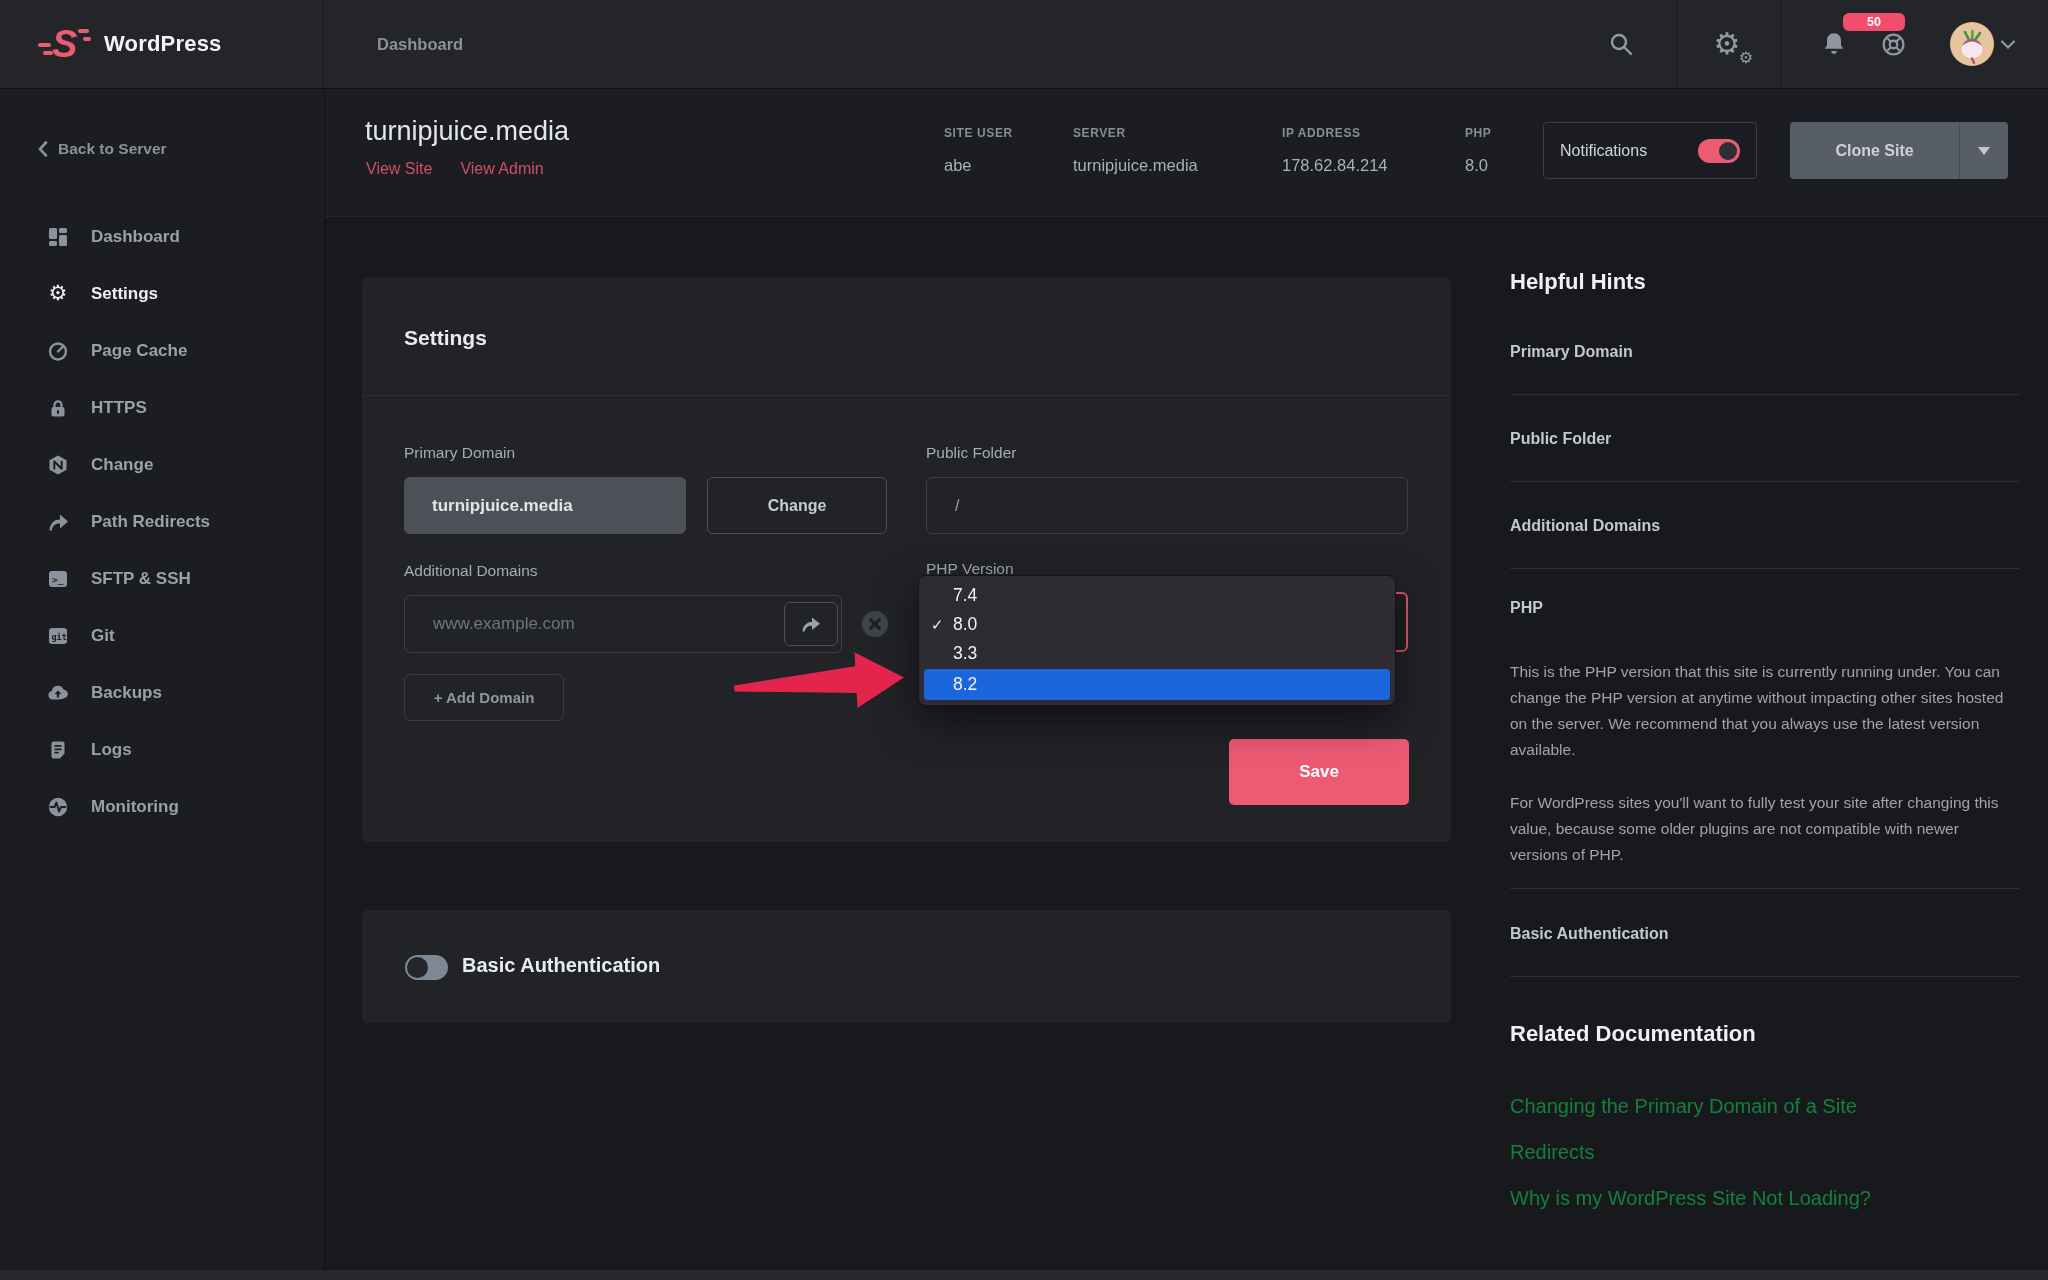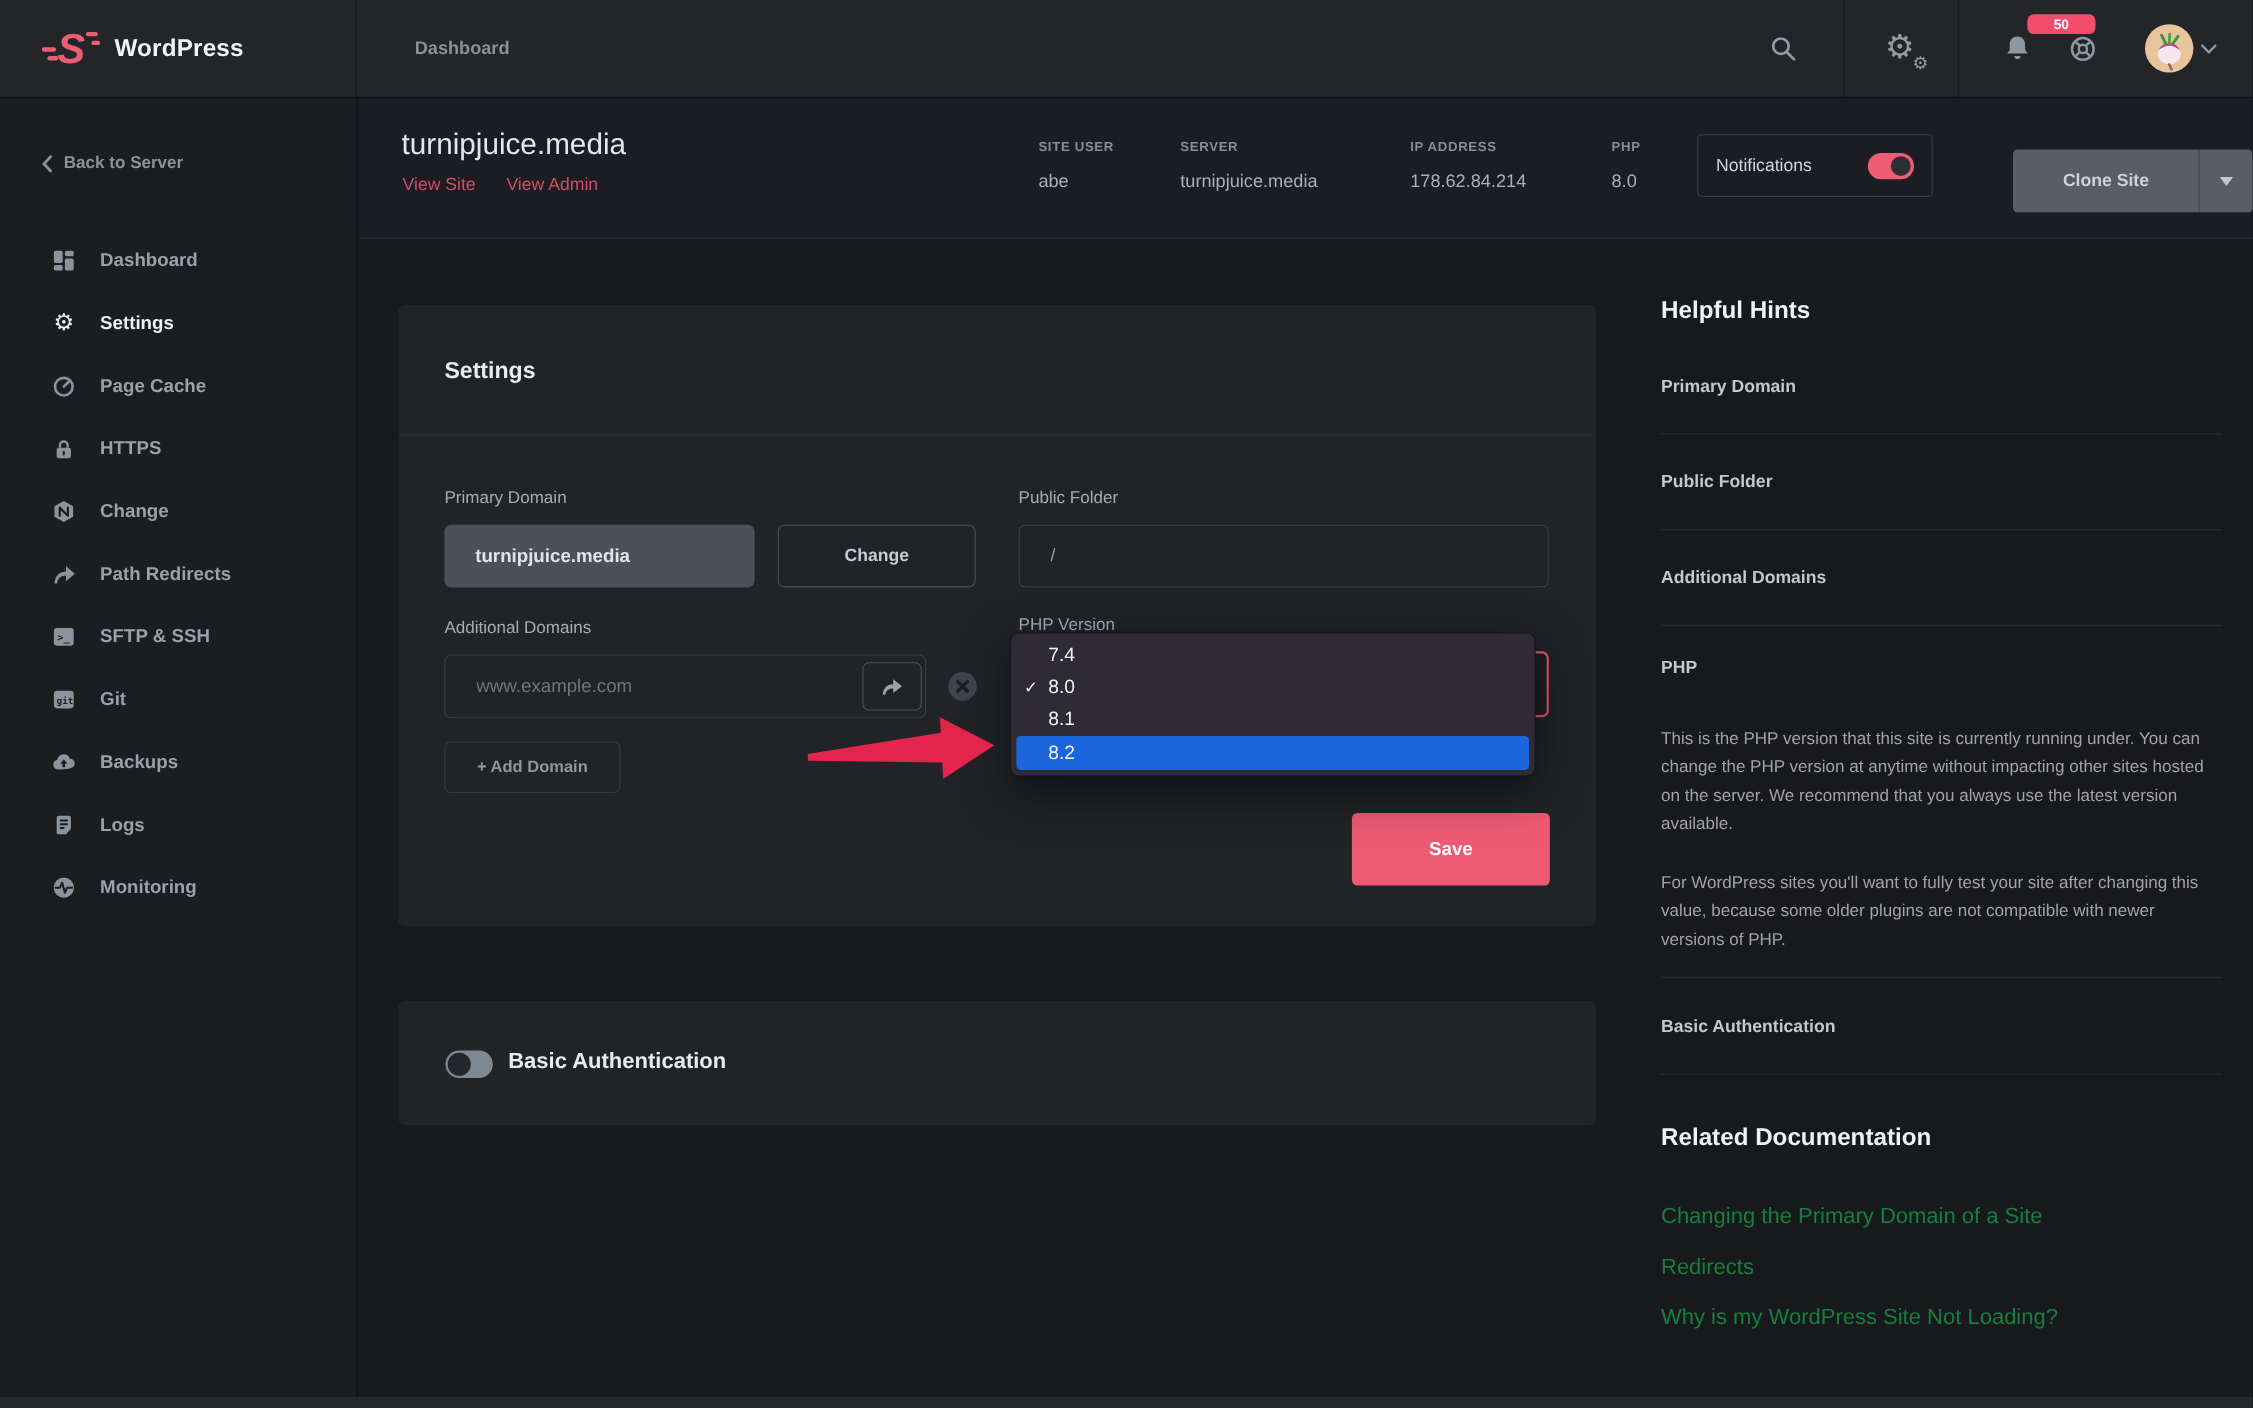--- a/index.html
+++ b/index.html
@@ -22,21 +22,21 @@
   .band{position:absolute;left:324px;top:88px;width:1724px;height:128px;background:#1b1d22;border-bottom:1px solid #26282e;z-index:5;}
   .site-title{position:absolute;left:41px;top:28px;font-size:27px;font-weight:500;color:#e3e6ea;}
   .site-links{position:absolute;left:42px;top:72px;display:flex;gap:28px;}
   .site-links span{color:#d14e68;font-size:16px;cursor:pointer;}
   .meta-label{position:absolute;top:38px;font-size:12px;font-weight:bold;letter-spacing:.6px;color:#868d96;}
   .meta-value{position:absolute;top:68px;font-size:16.5px;color:#a9b0b9;}
   .notif-box{position:absolute;left:1219px;top:34px;width:214px;height:57px;border:1px solid #3a3e45;border-radius:4px;box-sizing:border-box;display:flex;align-items:center;padding:0 16px;}
   .notif-label{font-size:16px;color:#d2d6db;}
   .toggle-on{margin-left:auto;width:42px;height:24px;border-radius:12px;background:#ec5d74;position:relative;cursor:pointer;}
   .toggle-on .knob{position:absolute;right:3px;top:3px;width:18px;height:18px;border-radius:50%;background:#2b2e34;}
-  .clone{position:absolute;left:1506px;top:34px;height:57px;display:flex;cursor:pointer;margin-top:14px;}
+  .clone{position:absolute;left:1466px;top:34px;height:57px;display:flex;cursor:pointer;}
   .clone-main{width:169px;background:#575e67;border-radius:4px 0 0 4px;display:flex;align-items:center;justify-content:center;font-size:16px;font-weight:bold;color:#ced2d8;}
   .clone-chev{width:48px;background:#575e67;border-radius:0 4px 4px 0;border-left:1px solid #474d55;display:flex;align-items:center;justify-content:center;color:#c3c8cf;}
 
   
   .sidebar{position:absolute;left:0;top:88px;width:324px;height:1192px;background:#1b1d21;border-right:1px solid #101114;z-index:6;}
   .back-link{position:absolute;left:38px;top:52px;display:flex;align-items:center;gap:10px;color:#8b929b;font-weight:bold;font-size:15.5px;cursor:pointer;}
   .nav{position:absolute;left:0;top:120px;width:324px;}
   .nav-item{height:57px;display:flex;align-items:center;padding-left:47px;gap:22px;cursor:pointer;color:#99a1aa;}
   .nav-item.active{color:#eef0f3;}
   .nav-icon{width:22px;height:22px;display:flex;align-items:center;justify-content:center;flex:0 0 22px;}
@@ -339,21 +339,21 @@
     <div class="drop-row">
       <span class="drop-check"></span>
       <span>7.4</span>
     </div>
     <div class="drop-row">
       <span class="drop-check">✓</span>
       <span>8.0</span>
     </div>
     <div class="drop-row">
       <span class="drop-check"></span>
-      <span>8.1</span>
+      <span>3.3</span>
     </div>
     <div class="drop-row hl">
       <span class="drop-check"></span>
       <span>8.2</span>
     </div>
   </div>
 
   <div class="annotation-arrow">
     <svg width="172" height="64" viewBox="0 0 172 64">
         <polygon points="0,31 122,18 122,4 170,32 122,60 122,45 0,37" fill="#e3244d"></polygon>

